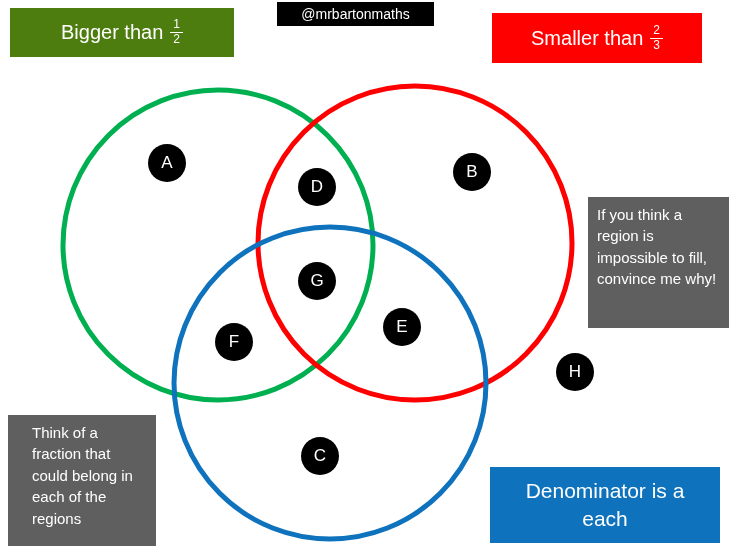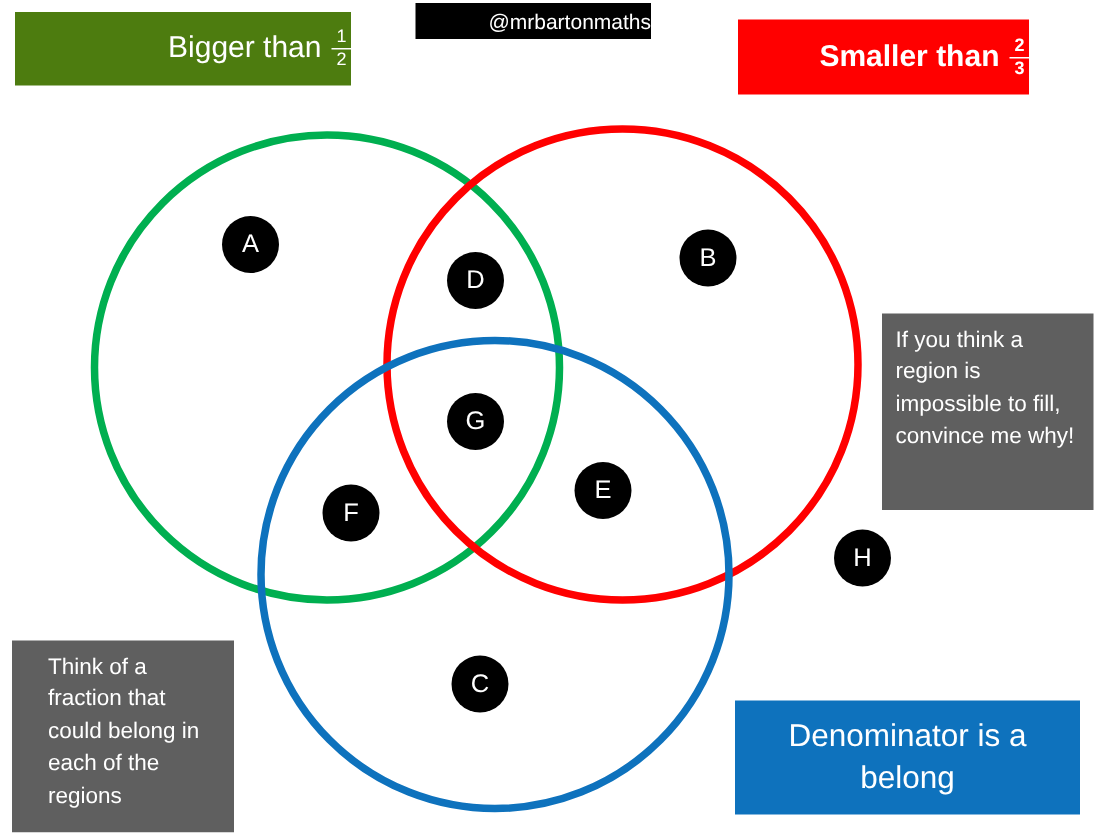--- a/index.html
+++ b/index.html
@@ -19,24 +19,24 @@
     border-radius: 50%;
     background: #000000;
     color: #ffffff;
     display: flex; align-items: center; justify-content: center;
     font-size: 17px;
   }
 
   .banner {
     position: absolute;
     color: #ffffff;
-    display: flex; align-items: center; justify-content: flex-end;
+    display: flex; align-items: center; justify-content: center;
   }
   .green-box { left: 10px; top: 8px; width: 224px; height: 49px; background: #4d7c0f; font-size: 20px; }
-  .red-box   { left: 492px; top: 13px; width: 194px; height: 50px; background: #FF0000; font-size: 20px; font-weight: bold; }
+  .red-box   { left: 492px; top: 13px; width: 210px; height: 50px; background: #FF0000; font-size: 20px; }
   .credit-badge { left: 277px; top: 2px; width: 157px; height: 24px; background: #000000; font-size: 14px; }
 
   .fraction {
     display: inline-flex;
     flex-direction: column;
     align-items: center;
     font-size: 12px;
     line-height: 1.15;
     margin-left: 7px;
   }
@@ -44,21 +44,20 @@
   .fraction .den { padding: 0 3px; }
 
   .note {
     position: absolute;
     background: #5F5F5F;
     color: #ffffff;
     font-size: 15px;
     line-height: 1.43;
     padding: 7px 9px;
     box-sizing: border-box;
-    margin-top: 12px;
   }
   .note-right { left: 588px; top: 197px; width: 141px; height: 131px; }
   .note-left  { left: 8px;  top: 415px; width: 148px; height: 131px; padding-left: 24px; }
 
   .blue-box {
     left: 490px; top: 467px; width: 230px; height: 76px;
     background: #0E72BD;
     font-size: 21px;
     text-align: center;
     padding: 0 18px;
@@ -99,21 +98,21 @@
 
   <div class="note note-right">
     <span>If you think a region is impossible to fill, convince me why!</span>
   </div>
 
   <div class="note note-left">
     <span>Think of a fraction that could belong in each of the regions</span>
   </div>
 
   <div class="banner blue-box">
-    <span>Denominator is a belong</span>
+    <span>Denominator is a each</span>
   </div>
 
   <div class="letter-badge" style="left:148px; top:144px;">
     <span>A</span>
   </div>
   <div class="letter-badge" style="left:453px; top:153px;">
     <span>B</span>
   </div>
   <div class="letter-badge" style="left:301px; top:437px;">
     <span>C</span>

